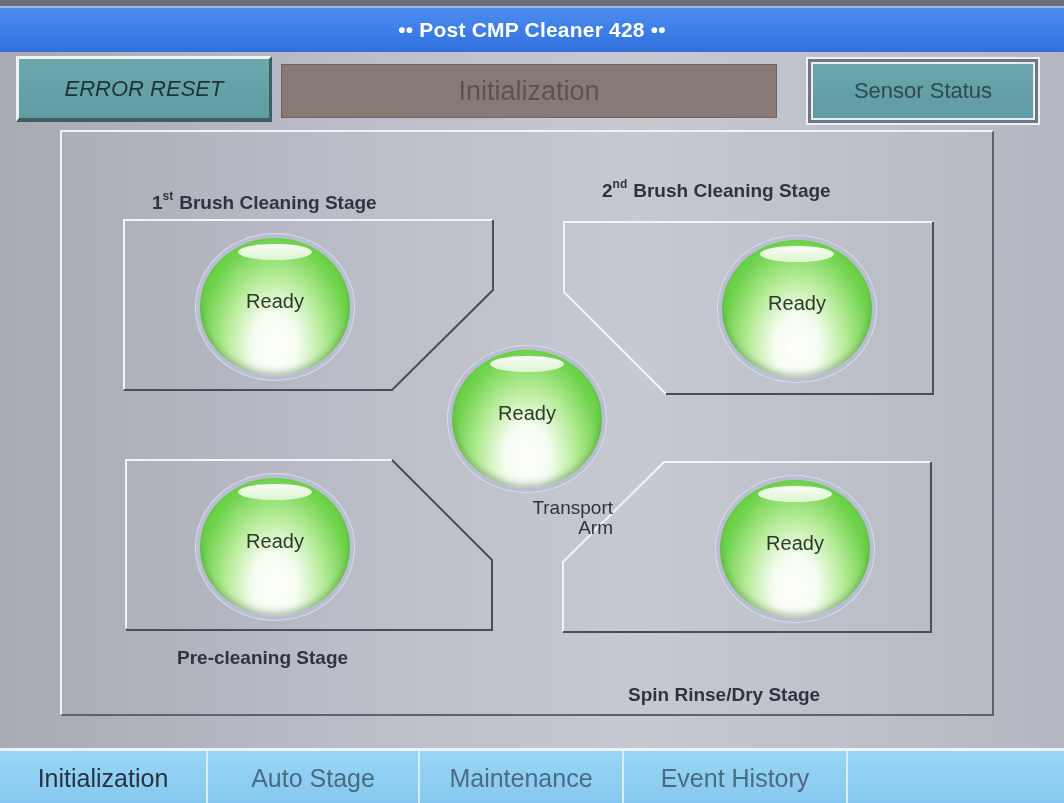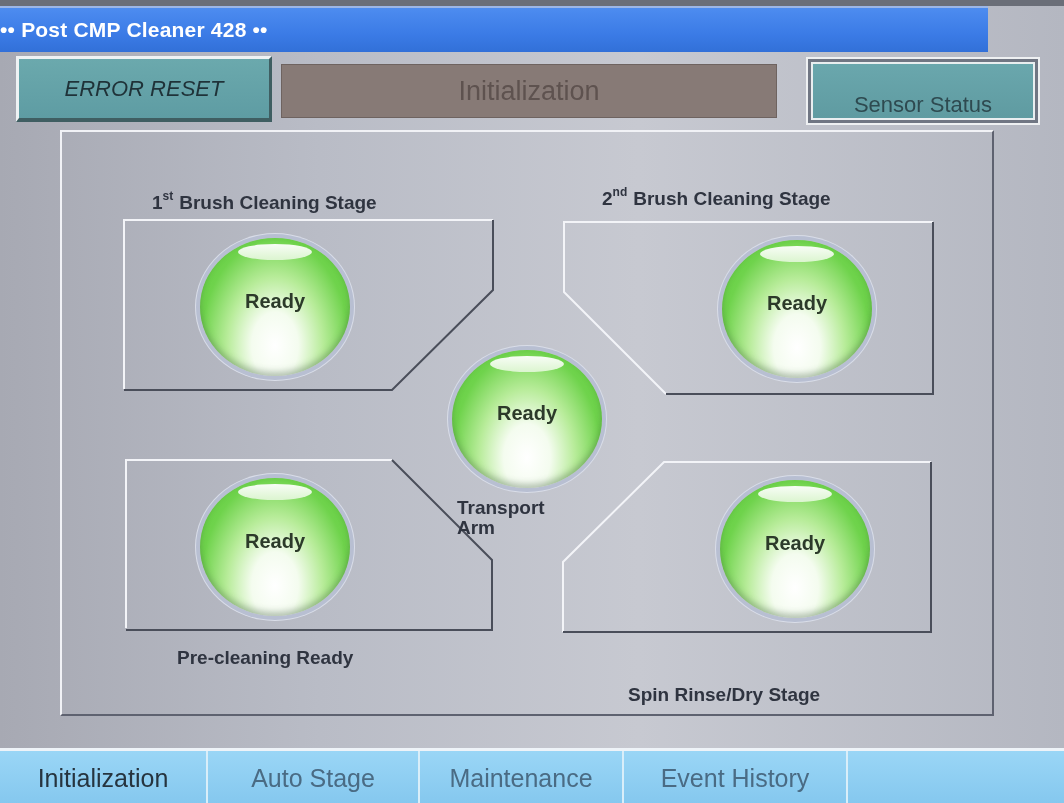--- a/index.html
+++ b/index.html
@@ -1,56 +1,56 @@
 <!DOCTYPE html>
 <html><head>
 <meta charset="utf-8">
 <style>
   html,body{margin:0;padding:0;}
   body{width:1064px;height:803px;overflow:hidden;position:relative;
     font-family:"Liberation Sans",sans-serif;
     background:linear-gradient(90deg,#a7a9b3 0%,#b9bcc6 30%,#c7c9d1 60%,#b4b7c1 100%);}
-  .title-bar{position:absolute;left:0;top:6px;width:988px;height:44px;
+  .title-bar{position:absolute;left:0;top:6px;width:1064px;height:44px;
     background:linear-gradient(180deg,#4d8cf0 0%,#3b7be6 60%,#3270d8 100%);
     border-top:2px solid #9cb6e6;
-    display:flex;align-items:center;
+    display:flex;align-items:center;justify-content:center;
     color:#fff;font-weight:bold;font-size:21px;letter-spacing:0.2px;}
   .top-strip{position:absolute;left:0;top:0;width:1064px;height:6px;background:#6a6e78;}
   .err-btn{position:absolute;left:16px;top:56px;width:256px;height:66px;
     background:linear-gradient(180deg,#6ba9ad,#5e9ca3);
     border-top:3px solid #eef2f4;border-left:3px solid #eef2f4;
     border-right:3px solid #3f5e62;border-bottom:4px solid #3f5e62;
     box-sizing:border-box;display:flex;align-items:center;justify-content:center;
     color:#1f3238;font-size:22px;font-style:italic;}
   .status-box{position:absolute;left:281px;top:64px;width:496px;height:54px;
     background:#877a76;border:1px solid #6e6360;box-sizing:border-box;
     display:flex;align-items:center;justify-content:center;
     color:#5e524f;font-size:27px;}
   .sensor-wrap{position:absolute;left:806px;top:57px;width:234px;height:68px;
     border:2px solid #eef0f2;box-sizing:border-box;background:#707683;padding:3px;}
   .sensor-btn{width:100%;height:100%;box-sizing:border-box;
     background:linear-gradient(180deg,#6aa7ad,#5f9ba1);
     border:2px solid #e9eef0;
-    display:flex;align-items:flex-end;justify-content:center;
+    display:flex;align-items:center;justify-content:center;
     color:#2e4a50;font-size:22px;}
   .panel{position:absolute;left:60px;top:130px;width:934px;height:586px;
     border-top:2px solid #f1f2f6;border-left:2px solid #f1f2f6;
     border-right:2px solid #5e6270;border-bottom:2px solid #5e6270;box-sizing:border-box;}
   .stage-title{position:absolute;color:#2f3440;font-weight:bold;font-size:19px;white-space:nowrap;}
   .stage-title sup{font-size:12px;vertical-align:top;position:relative;top:-3px;margin-right:6px;}
   svg.frames{position:absolute;left:0;top:0;width:1064px;height:803px;pointer-events:none;}
   .led{position:absolute;width:150px;height:138px;border-radius:50%;
     background:radial-gradient(ellipse at 50% 78%,#ffffff 0%,#f4fcef 22%,#b8ec9a 45%,#6fd34c 70%,#5cc93a 100%);
     box-shadow:0 0 0 4px #b8bfd2,0 0 0 5px #d9dde8, inset 0 -4px 6px rgba(60,90,60,0.35);
     display:flex;align-items:center;justify-content:center;}
   .led::before{content:"";position:absolute;left:38px;top:6px;width:74px;height:16px;
     border-radius:50%;background:linear-gradient(180deg,#ffffff,#dff6d4);opacity:0.95;}
-  .led span{position:relative;top:-6px;color:#2c3a2a;font-weight:bold;font-size:20px;}
-  .transport-label{position:absolute;left:457px;top:498px;width:140px;text-align:left;
-    color:#2f3440;font-weight:bold;font-size:19px;line-height:20px;}
+  .led span{position:relative;top:-6px;color:#2c3a2a;font-weight:normal;font-size:20px;}
+  .transport-label{position:absolute;left:473px;top:498px;width:140px;text-align:right;
+    color:#2f3440;font-weight:normal;font-size:19px;line-height:20px;}
   .tabs{position:absolute;left:0;top:748px;width:1064px;height:55px;display:flex;
     border-top:3px solid #eef3f8;background:#8ecdf0;}
   .tab{height:100%;display:flex;align-items:center;justify-content:center;
     border-right:2px solid #d9eef9;box-sizing:border-box;
     background:linear-gradient(180deg,#9ad6f6,#84c7ee);font-size:25px;color:#4a6b84;}
   .tab.active{color:#26343f;}
 </style>
 </head>
 <body>
 
@@ -92,21 +92,21 @@
 
   <g fill="none">
     <polyline points="563,632 563,562 664,462 931,462" stroke="#f3f4f8" stroke-width="2"></polyline>
     <polyline points="931,462 931,632 563,632" stroke="#4a4e5a" stroke-width="2"></polyline>
   </g>
 </svg>
 
 <div class="stage-title" style="left:152px;top:192px;">
   <span>1</span><sup>st</sup><span>Brush Cleaning Stage</span>
 </div>
-<div class="stage-title" style="left:602px;top:188px;">
+<div class="stage-title" style="left:602px;top:180px;">
   <span>2</span><sup>nd</sup><span>Brush Cleaning Stage</span>
 </div>
 
 <div class="led" style="left:200px;top:238px;">
   <span>Ready</span>
 </div>
 <div class="led" style="left:722px;top:240px;">
   <span>Ready</span>
 </div>
 <div class="led" style="left:452px;top:350px;">
@@ -117,21 +117,21 @@
   <div>Arm</div>
 </div>
 <div class="led" style="left:200px;top:478px;">
   <span>Ready</span>
 </div>
 <div class="led" style="left:720px;top:480px;">
   <span>Ready</span>
 </div>
 
 <div class="stage-title" style="left:177px;top:647px;">
-  <span>Pre-cleaning Ready</span>
+  <span>Pre-cleaning Stage</span>
 </div>
 <div class="stage-title" style="left:628px;top:684px;">
   <span>Spin Rinse/Dry Stage</span>
 </div>
 
 <div class="tabs">
   <div class="tab active" style="width:208px;">
     <span>Initialization</span>
   </div>
   <div class="tab" style="width:212px;">

